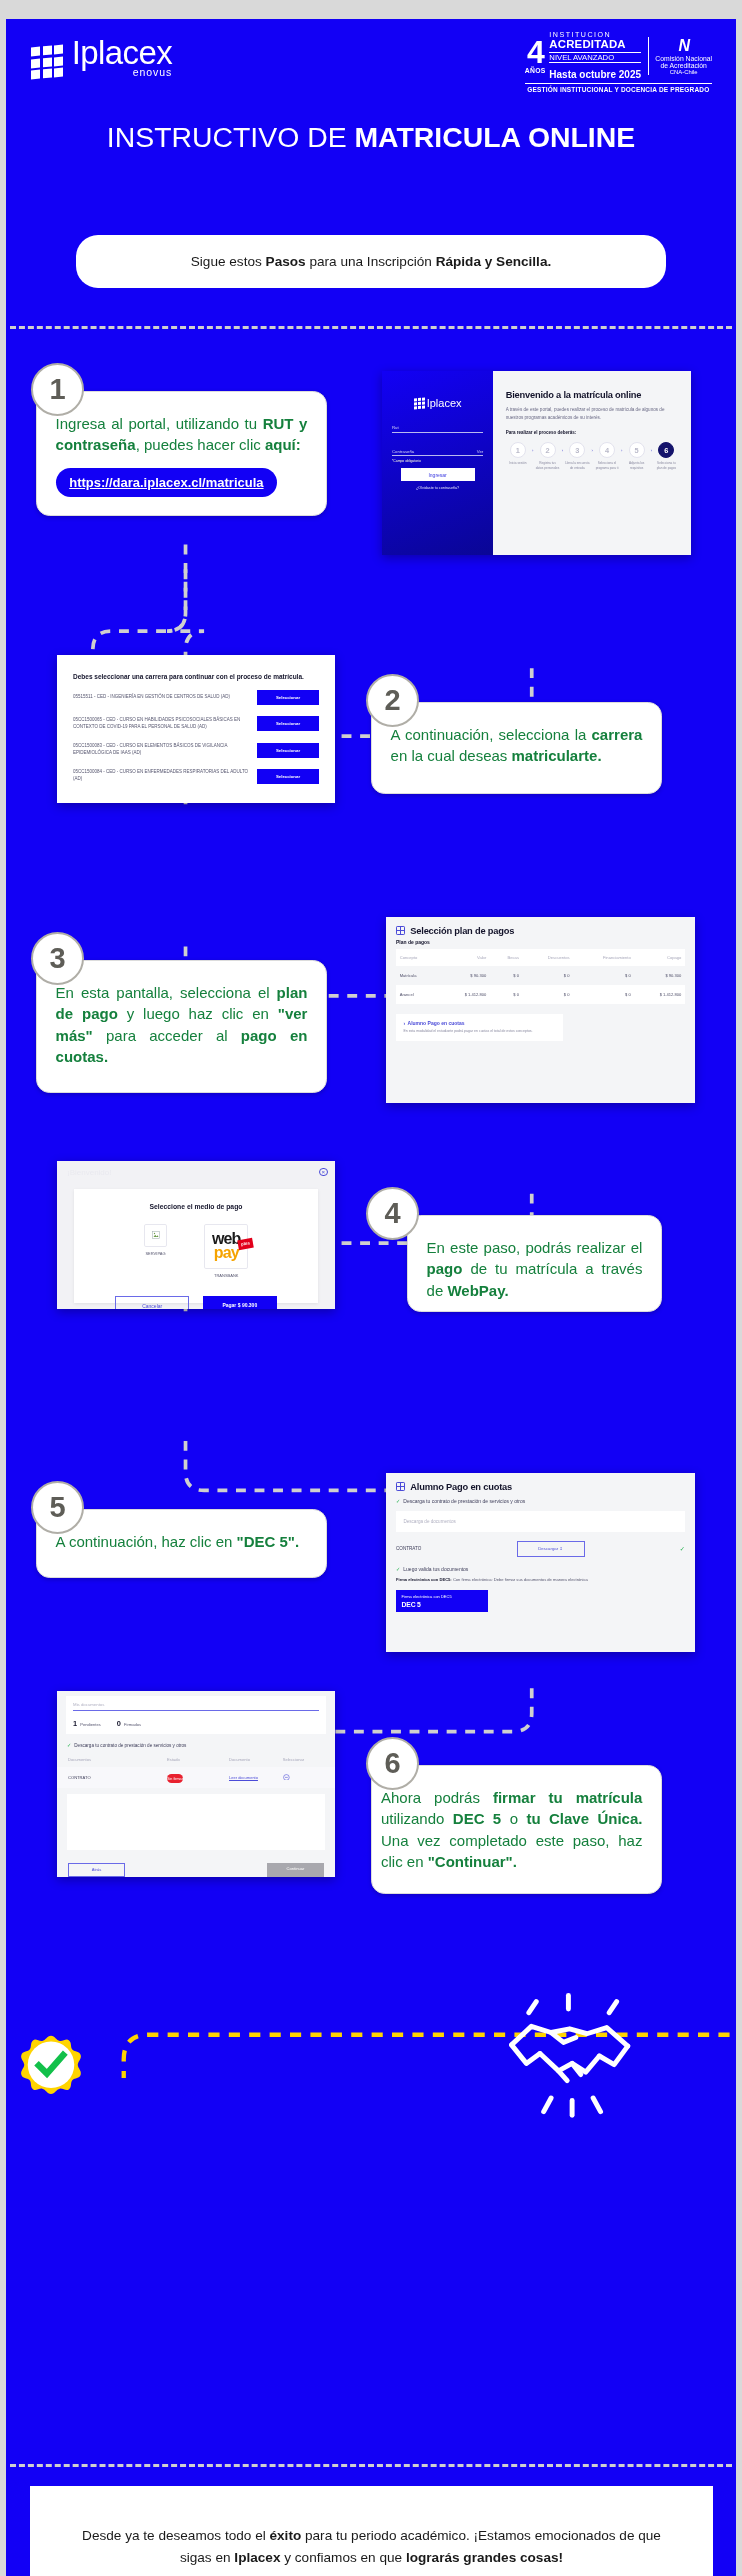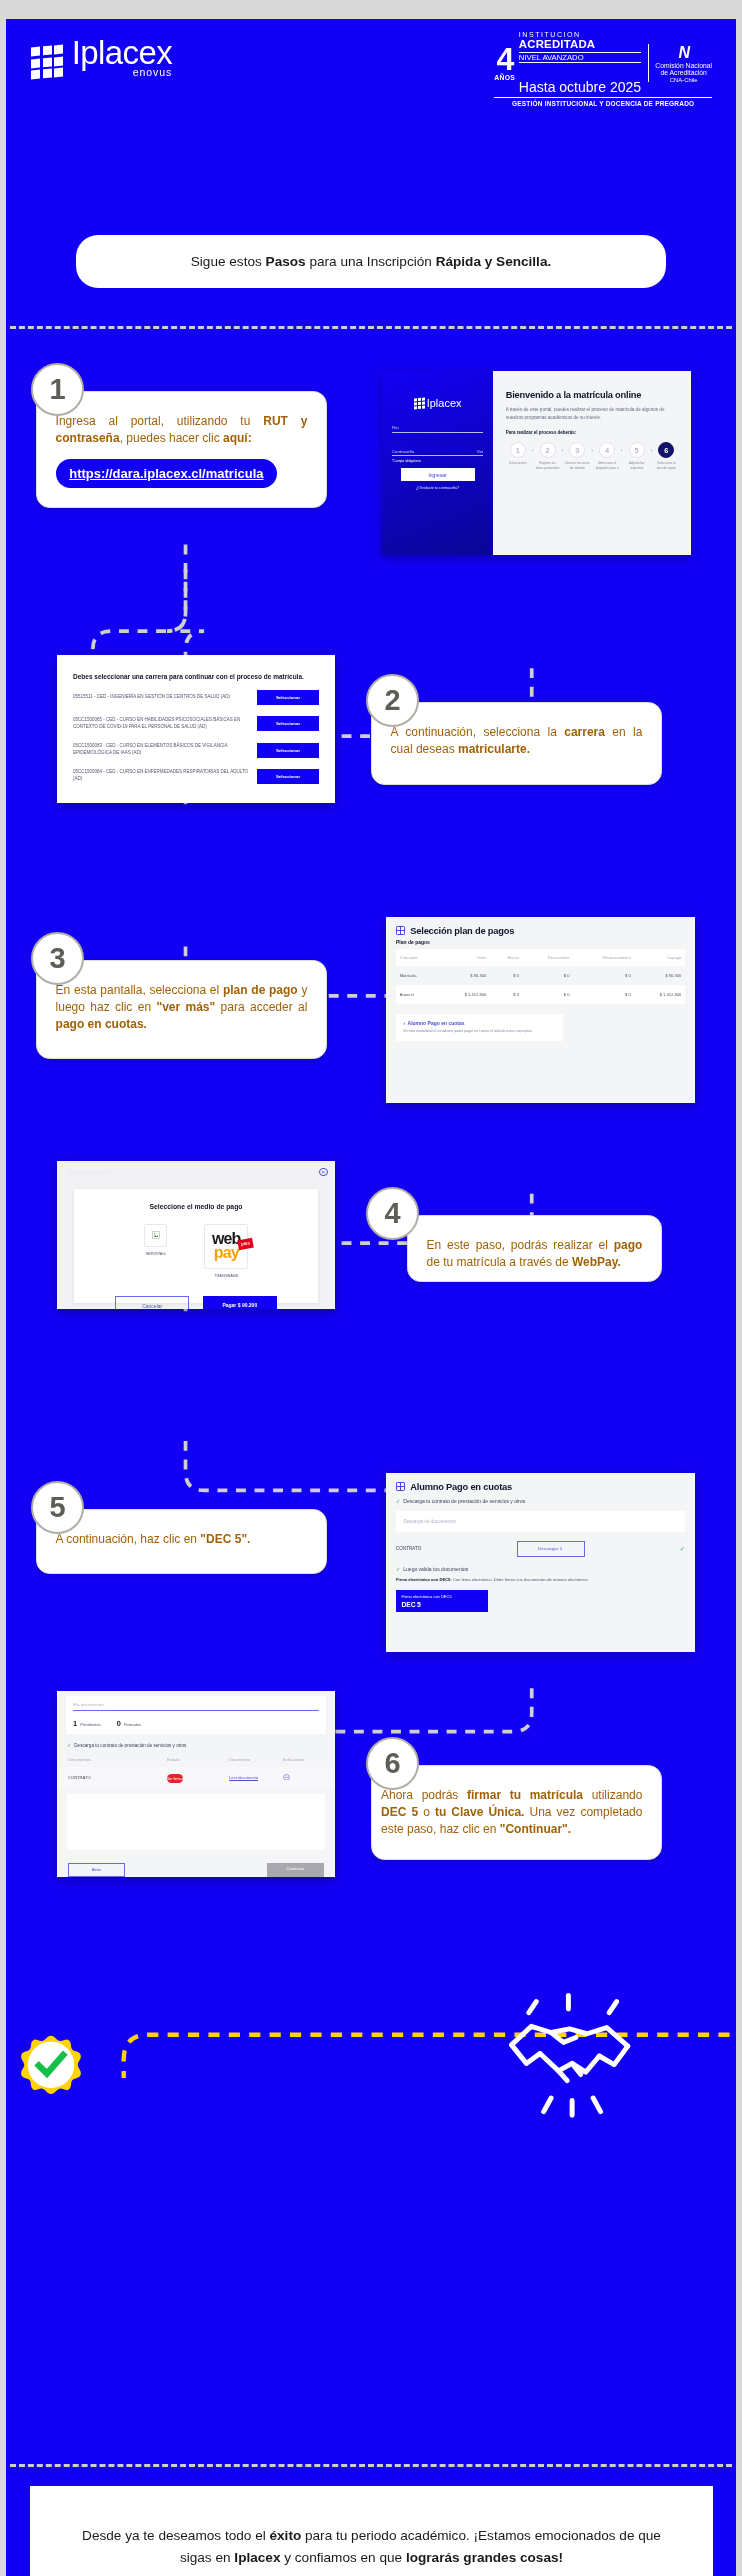--- a/index.html
+++ b/index.html
@@ -28,21 +28,21 @@
 
   
   .accred { position:absolute; right:30px; top:32px; color:#fff; text-align:center; }
   .accred-row { display:flex; align-items:center; justify-content:flex-end; }
   .accred-4 { font-size:32px; font-weight:bold; line-height:.85; margin-right:3.7px; letter-spacing:-1.2px; }
   .accred-4 .anos { display:block; font-size:6.8px; font-weight:bold; letter-spacing:0.3px; margin-top:1.2px; }
   .accred-mid { text-align:left; line-height:1.05; }
   .accred-mid .l1 { font-size:7.1px; letter-spacing:1.5px; display:block; }
   .accred-mid .l2 { font-size:11.4px; font-weight:bold; letter-spacing:0.2px; display:block; }
   .accred-mid .l3 { font-size:7.7px; display:block; border-top:0.7px solid #fff; border-bottom:0.7px solid #fff; padding:0.6px 0; margin-top:0.6px;}
-  .accred-mid .l4 { font-size:14px; font-weight:normal; display:block; margin-top:17px;}
+  .accred-mid .l4 { font-size:10px; font-weight:bold; display:block; margin-top:7px;}
   .accred-div { width:0.7px; background:#fff; height:38px; margin:0 6.8px; }
   .accred-cna { text-align:center; line-height:1.08; }
   .accred-cna .mark { font-size:16px; font-weight:bold; font-style:italic; letter-spacing:-1.2px; display:block; margin-bottom:0.6px;}
   .accred-cna .c1 { font-size:6.8px; display:block; }
   .accred-cna .c2 { font-size:5.9px; display:block; }
   .accred-foot { font-size:6.5px; font-weight:bold; letter-spacing:0.2px; border-top:0.7px solid #fff; padding-top:1.9px; margin-top:2.5px; }
 
   
   .title { position:absolute; left:0; top:121px; width:742px; text-align:center; color:#fff;
            font-size:28.4px; line-height:1.17; font-weight:300; }
@@ -55,21 +55,21 @@
   
   .sep { position:absolute; left:10px; width:722px; height:0; border-top:3.7px dashed #cfcfcf; }
 
   
   .conn { position:absolute; }
 
   
   .step { position:absolute; }
   .bubble { position:relative; background:#fff; border:1.2px solid #dcdcdc; border-radius:13.6px;
             box-shadow:0 1.9px 4.3px rgba(0,0,0,.18); padding:21px 18.6px 18.6px 18.6px; }
-  .bubble p { font-size:12px; line-height:1.42; color:#a16207; text-align:justify; font-weight:300; }
+  .bubble p { font-size:15px; line-height:1.42; color:#15803d; text-align:justify; font-weight:300; }
   .bubble p b { font-weight:800; }
   .num { position:absolute; left:-5px; top:-28.4px; width:53px; height:53px; border-radius:50%;
          background:#fff; border:2.5px solid #b0aea7; display:flex; align-items:center; justify-content:center;
          font-size:29px; font-weight:800; color:#5e5d57; z-index:4; }
   .url-pill { display:inline-block; margin-top:12.4px; background:#1200f5; color:#fff; font-weight:800;
               font-size:13px; border-radius:25px; padding:6.8px 13.6px; }
 
   
   .shot { position:absolute; background:#f4f5f7; box-shadow:0 3.1px 10px rgba(0,0,0,.30); overflow:hidden; }
   .shot-inner { width:100%; height:100%; position:relative; }
@@ -230,20 +230,23 @@
       <div class="accred-cna">
         <span class="mark">N</span>
         <span class="c1">Comisión Nacional</span>
         <span class="c1">de Acreditación</span>
         <span class="c2">CNA-Chile</span>
       </div>
     </div>
     <div class="accred-foot">GESTIÓN INSTITUCIONAL Y DOCENCIA DE PREGRADO</div>
   </div>
 
+  <h1 class="title">
+    <span>INSTRUCTIVO DE </span><b>MATRICULA ONLINE</b>
+  </h1>
 
   <div class="subtitle-box">
     <span>
       <span>Sigue estos </span><b>Pasos</b><span> para una Inscripción </span><b>Rápida y Sencilla.</b>
     </span>
   </div>
 
   <div class="sep" style="top:326px;"></div>
 
   <svg class="conn" style="left:0;top:322px;width:742px;height:1731px;" viewBox="0 0 1200 2800" width="742" height="1731">

